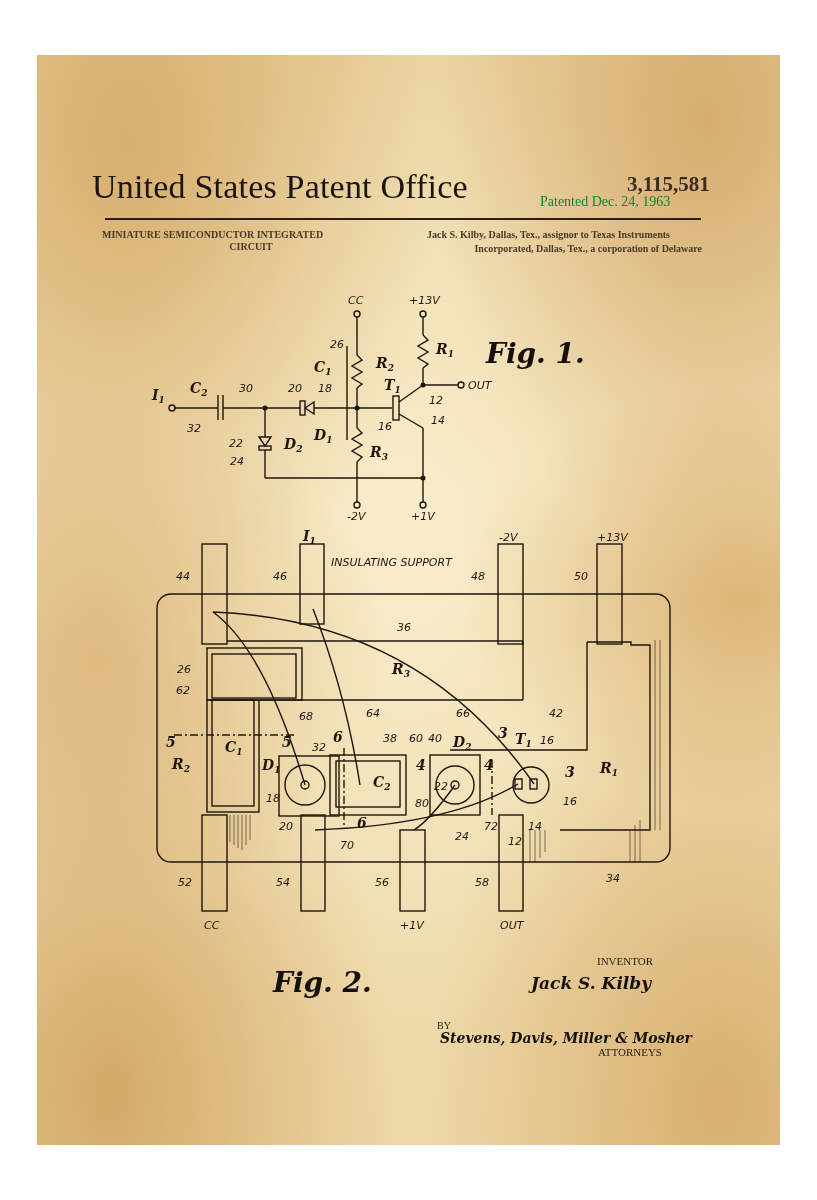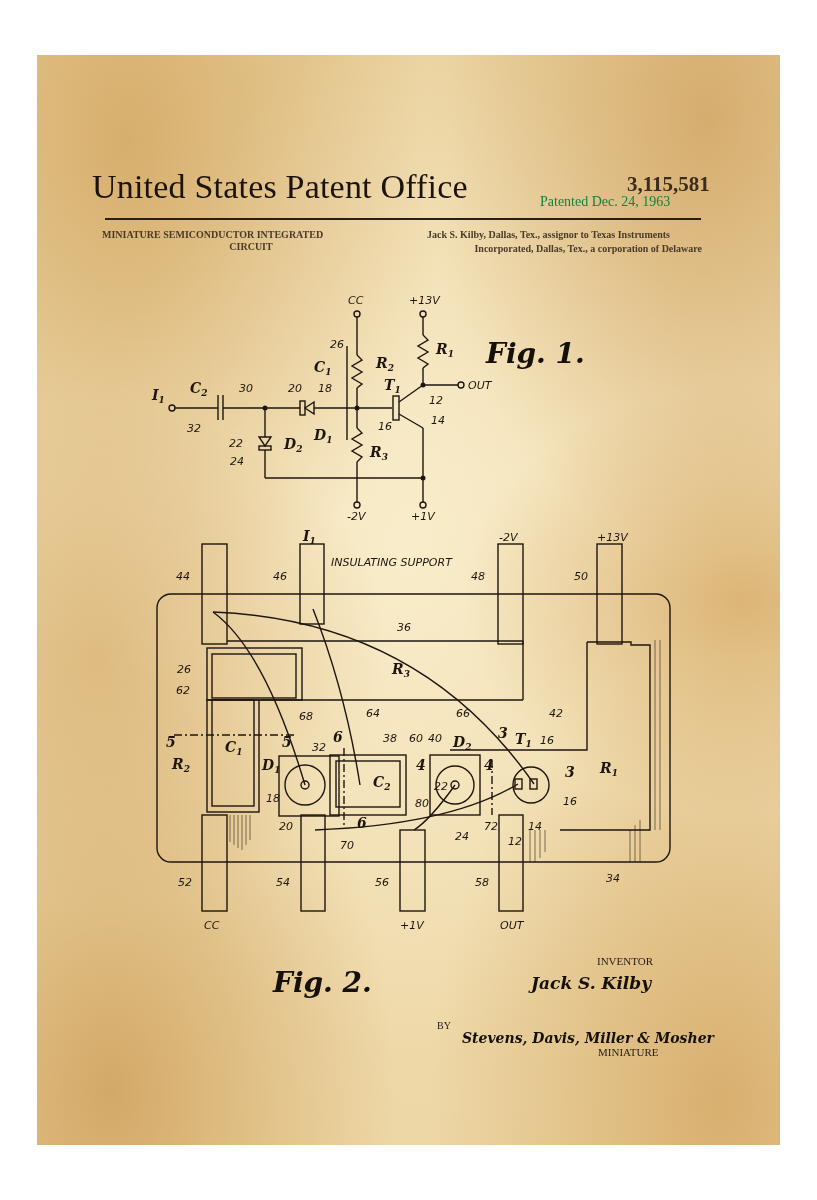--- a/index.html
+++ b/index.html
@@ -23,21 +23,21 @@
   .inv1{left:102px;top:229px;font-size:10px;font-weight:bold;color:#4a3a28;width:266px;text-align:left;}
   .inv2{left:118px;top:241px;font-size:10px;font-weight:bold;color:#4a3a28;width:266px;text-align:center;}
   .asg1{left:395px;top:229px;font-size:10px;font-weight:bold;color:#4a3a28;width:307px;text-align:center;}
   .asg2{left:395px;top:243px;font-size:10px;font-weight:bold;color:#4a3a28;width:307px;text-align:right;}
   .fig{font-family:"DejaVu Serif",serif;font-style:italic;font-weight:bold;font-size:28px;color:#15100a;margin-top:24px;}
   .fig1{left:486px;top:313px;}
   .fig2{left:273px;top:942px;}
   .invlbl{left:597px;top:955px;font-size:11px;color:#2a2018;text-align:center;}
   .invsig{left:515px;top:973px;font-size:17px;font-family:"DejaVu Serif",serif;font-style:italic;font-weight:bold;color:#15100a;margin-left:16px;}
   .by{left:437px;top:1020px;font-size:10px;color:#2a2018;}
-  .attysig{left:462px;top:1030px;font-size:14px;font-family:"DejaVu Serif",serif;font-style:italic;font-weight:bold;color:#15100a;}
+  .attysig{left:440px;top:1030px;font-size:14px;font-family:"DejaVu Serif",serif;font-style:italic;font-weight:bold;color:#15100a;}
   .atty{left:598px;top:1046px;font-size:11px;color:#2a2018;}
   svg{position:absolute;left:0;top:0;}
   svg .ln{stroke:#1e160e;fill:none;stroke-width:1.4;}
   svg .lt{font-family:"DejaVu Sans",sans-serif;font-style:italic;font-size:11px;fill:#1e160e;}
   svg .lb{font-family:"DejaVu Serif",serif;font-style:italic;font-weight:bold;font-size:14px;fill:#1e160e;}
 </style>
 </head>
 <body>
 
 <div class="paper"></div>
@@ -252,13 +252,13 @@
   </g>
 </svg>
 
 <div class="t fig fig1">Fig. 1.</div>
 <div class="t fig fig2">Fig. 2.</div>
 
 <div class="t invlbl">INVENTOR</div>
 <div class="t invsig">Jack S. Kilby</div>
 <div class="t by">BY</div>
 <div class="t attysig">Stevens, Davis, Miller &amp; Mosher</div>
-<div class="t atty">MINIATURE</div>
+<div class="t atty">ATTORNEYS</div>
 
 </body></html>

